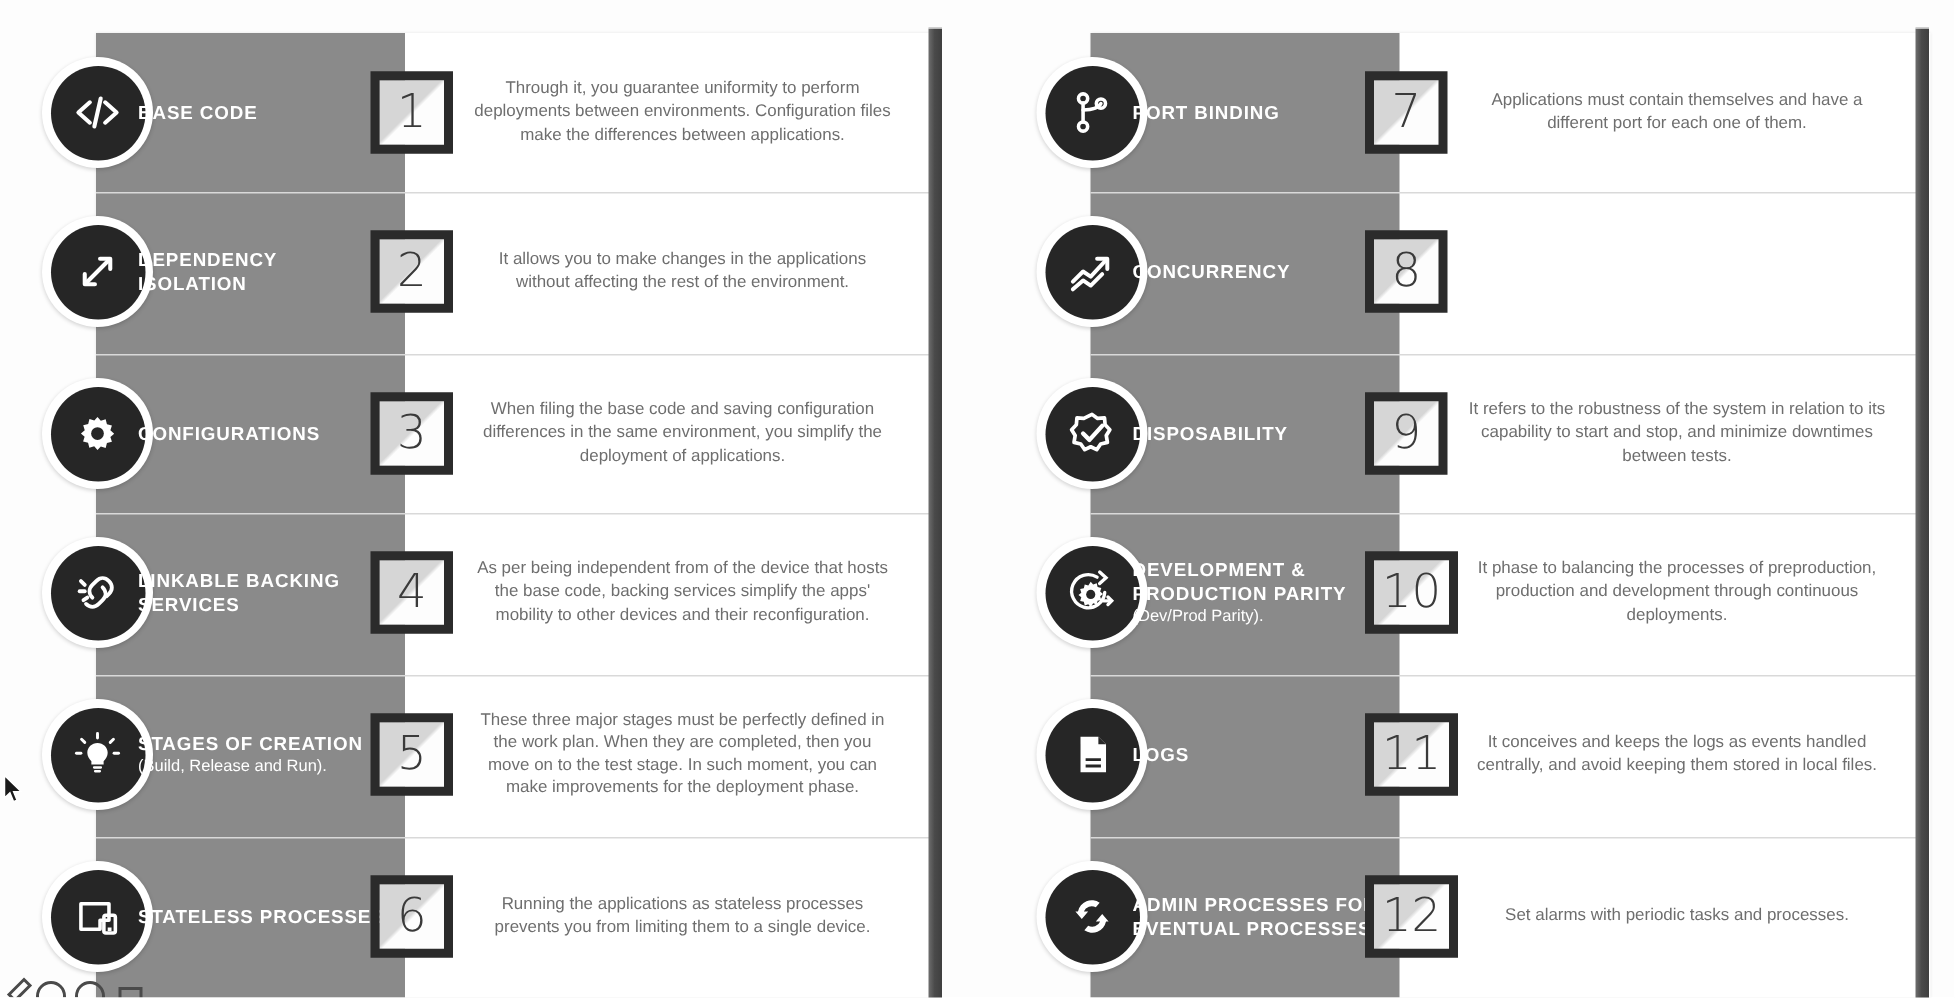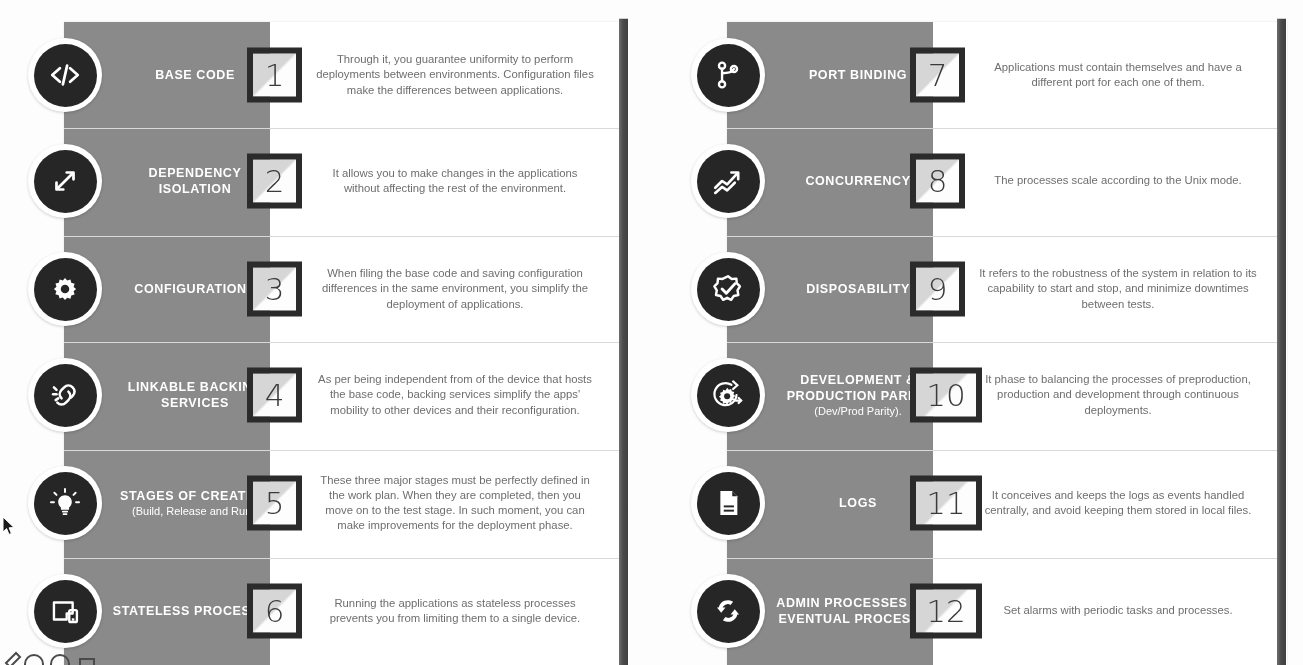--- a/index.html
+++ b/index.html
@@ -78,23 +78,22 @@
     width: 63px; height: 63px;
     border-radius: 50%;
     background: #262626;
     display: flex; align-items: center; justify-content: center;
   }
   .icon-badge svg { width: 34px; height: 34px; display: block; }
 
   
   .title-zone {
     position: absolute;
-    left: 47px;
+    left: 28px;
     width: 168px;
-    text-align: center;
     color: #ffffff;
   }
   .title-main {
     font-size: 12.5px;
     font-weight: bold;
     letter-spacing: 0.6px;
     line-height: 1.28;
     text-transform: uppercase;
   }
   .title-sub {
@@ -115,21 +114,21 @@
     background: linear-gradient(135deg,#d6d6d6 0%,#d6d6d6 48%,#fdfdfd 52%,#fdfdfd 100%);
     display: flex; align-items: center; justify-content: center;
   }
   .num-box span {
     font-family: "DejaVu Sans", sans-serif;
     font-size: 31px;
     font-weight: 300;
     color: #3a3a3a;
     line-height: 1;
   }
-  .num-box.wide { width: 72px; }
+  .num-box.wide { width: 62px; }
 
   
   .desc {
     position: absolute;
     left: 252px;
     right: 30px;
     text-align: center;
     font-size: 11.3px;
     line-height: 1.35;
     color: #6e6e6e;
@@ -325,21 +324,20 @@
                   </g>
                 </svg>
               </div>
             </div>
             <div class="title-zone">
               <div class="title-main">CONCURRENCY</div>
             </div>
             <div class="num-box">
               <span>8</span>
             </div>
-            <div class="desc">The processes scale according to the Unix mode.</div>
           </div>
           <div class="row" style="top: 214px; height: 106px;">
             <div class="icon-badge">
               <div class="disc">
                 <svg viewBox="0 0 40 40">
                   <g fill="none" stroke="#fff" stroke-width="2.9" stroke-linejoin="round">
                     <path d="M20 5l4.4 3.2 5.4-.4.5 5.4L34 17l-2.8 4.6.9 5.4-5.3 1.2-3.1 4.5-4.7-2.3-4.7 2.3-3.1-4.5-5.3-1.2.9-5.4L4 17l3.7-3.8.5-5.4 5.4.4z"></path>
                     <polyline points="13,20 18,25 28,14" stroke-width="3.4" stroke-linecap="round"></polyline>
                   </g>
                 </svg>

